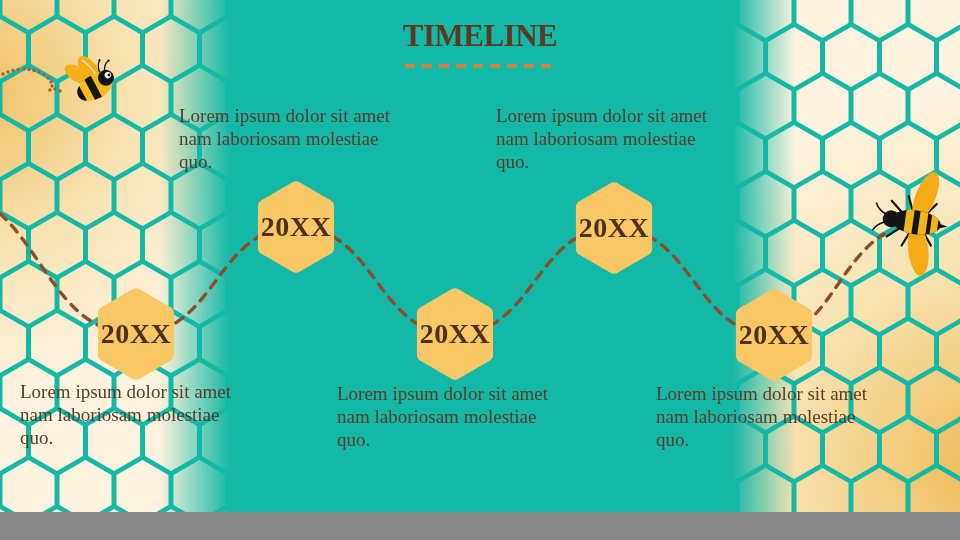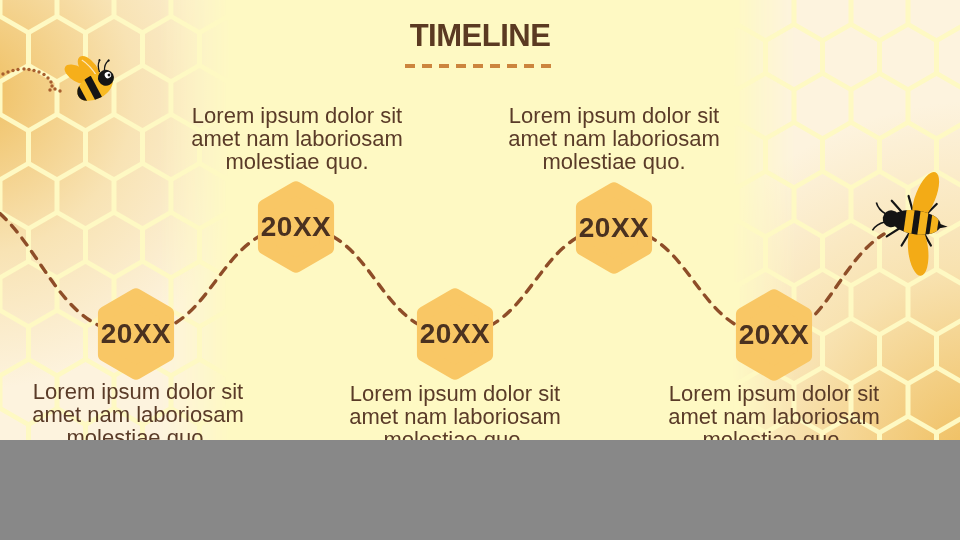--- a/index.html
+++ b/index.html
@@ -1,18 +1,18 @@
 <!DOCTYPE html>
 <html><head>
 <meta charset="utf-8">
 <style>
   html,body{margin:0;padding:0;background:#888;}
   .slide{
-    position:relative;width:960px;height:440px;background:#fef9c3;
-    overflow:hidden;font-family:Liberation Sans, sans-serif;
+    position:relative;width:960px;height:512px;background:#14b8a6;
+    overflow:hidden;font-family:Liberation Serif, serif;
   }
   
   .honey-panel{position:absolute;top:0;height:540px;pointer-events:none;}
   .honey-left{left:0;width:235px;
     -webkit-mask-image:linear-gradient(to right,#000 68%,transparent 98%);
     mask-image:linear-gradient(to right,#000 68%,transparent 98%);}
   .honey-right{right:0;width:235px;
     -webkit-mask-image:linear-gradient(to left,#000 70%,transparent 97%);
     mask-image:linear-gradient(to left,#000 70%,transparent 97%);}
   
@@ -27,22 +27,22 @@
   
   .milestone{position:absolute;width:80px;height:94px;}
   .milestone svg{position:absolute;left:0;top:0;}
   .year{
     position:absolute;left:0;top:0;width:80px;height:94px;
     display:flex;align-items:center;justify-content:center;
     font-size:28px;font-weight:700;color:#4a3120;letter-spacing:.5px;
   }
   
   .desc{
-    position:absolute;width:236px;text-align:center;
-    font-size:22px;line-height:23px;font-weight:500;color:#5a3b28;
+    position:absolute;width:236px;
+    font-size:19px;line-height:23px;font-weight:500;color:#5a3b28;
   }
   .bee{position:absolute;pointer-events:none;}
 </style>
 </head>
 <body>
 
 <div class="slide">
 
   <div class="honey-panel honey-left">
     <svg width="235" height="540" viewBox="0 0 235 540">

